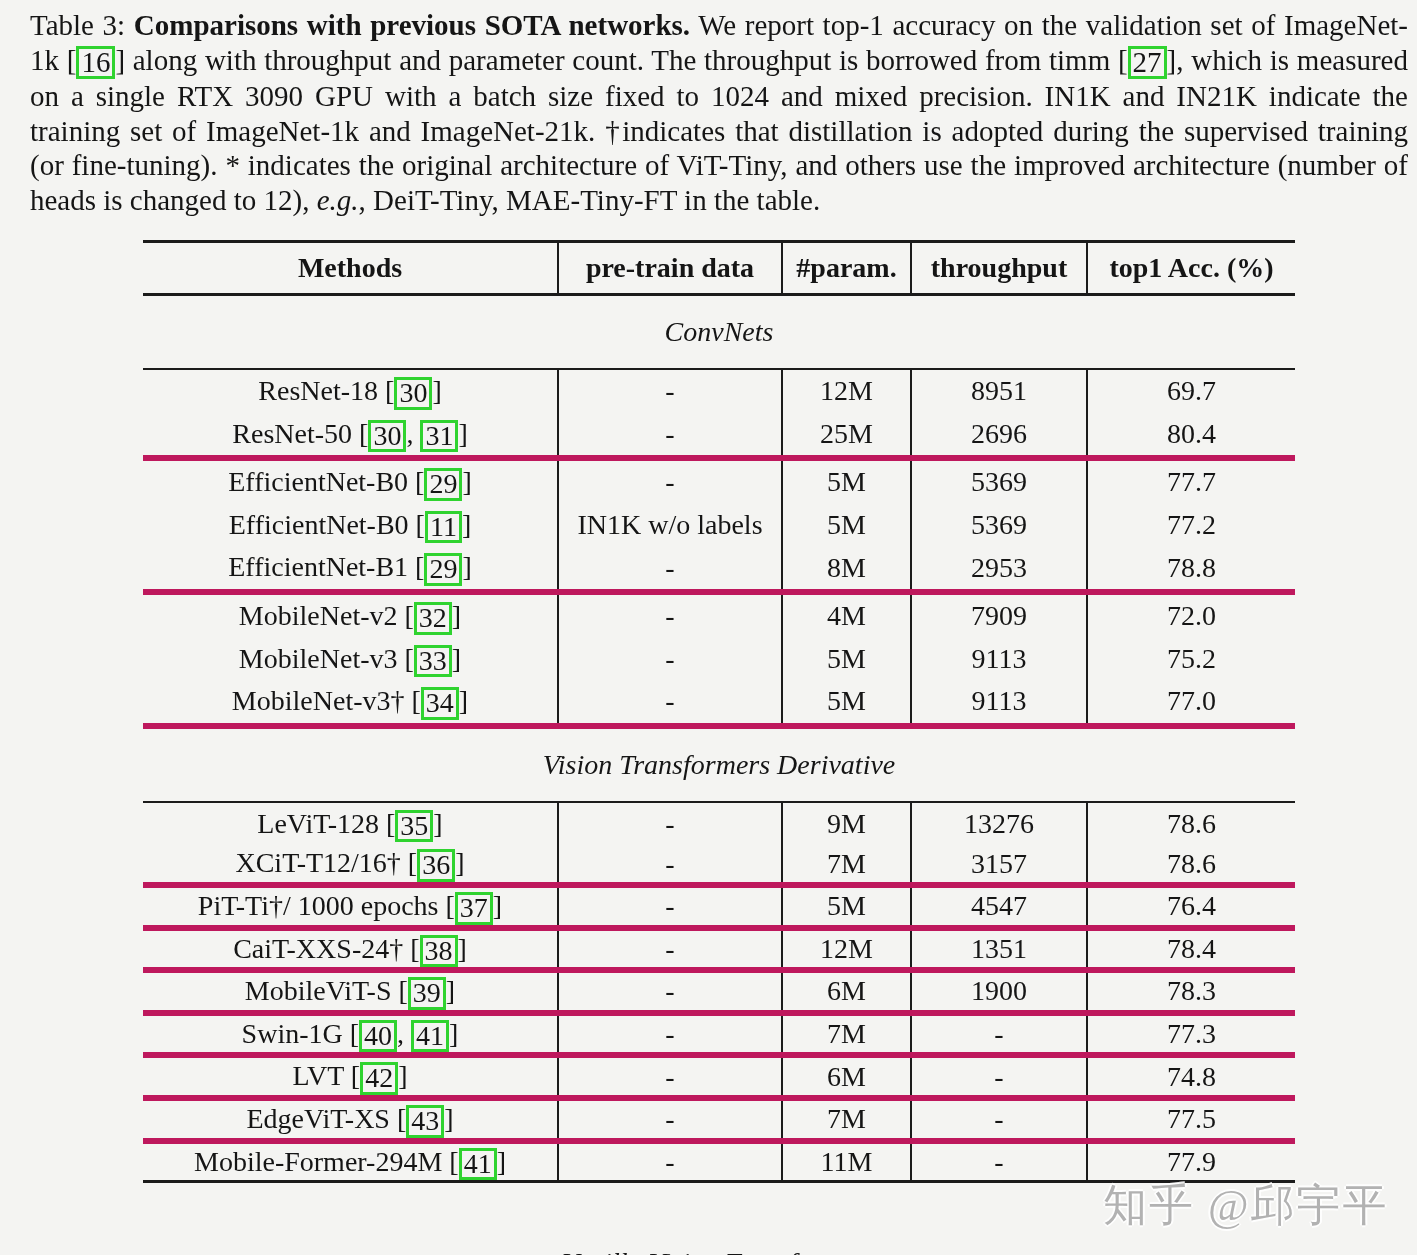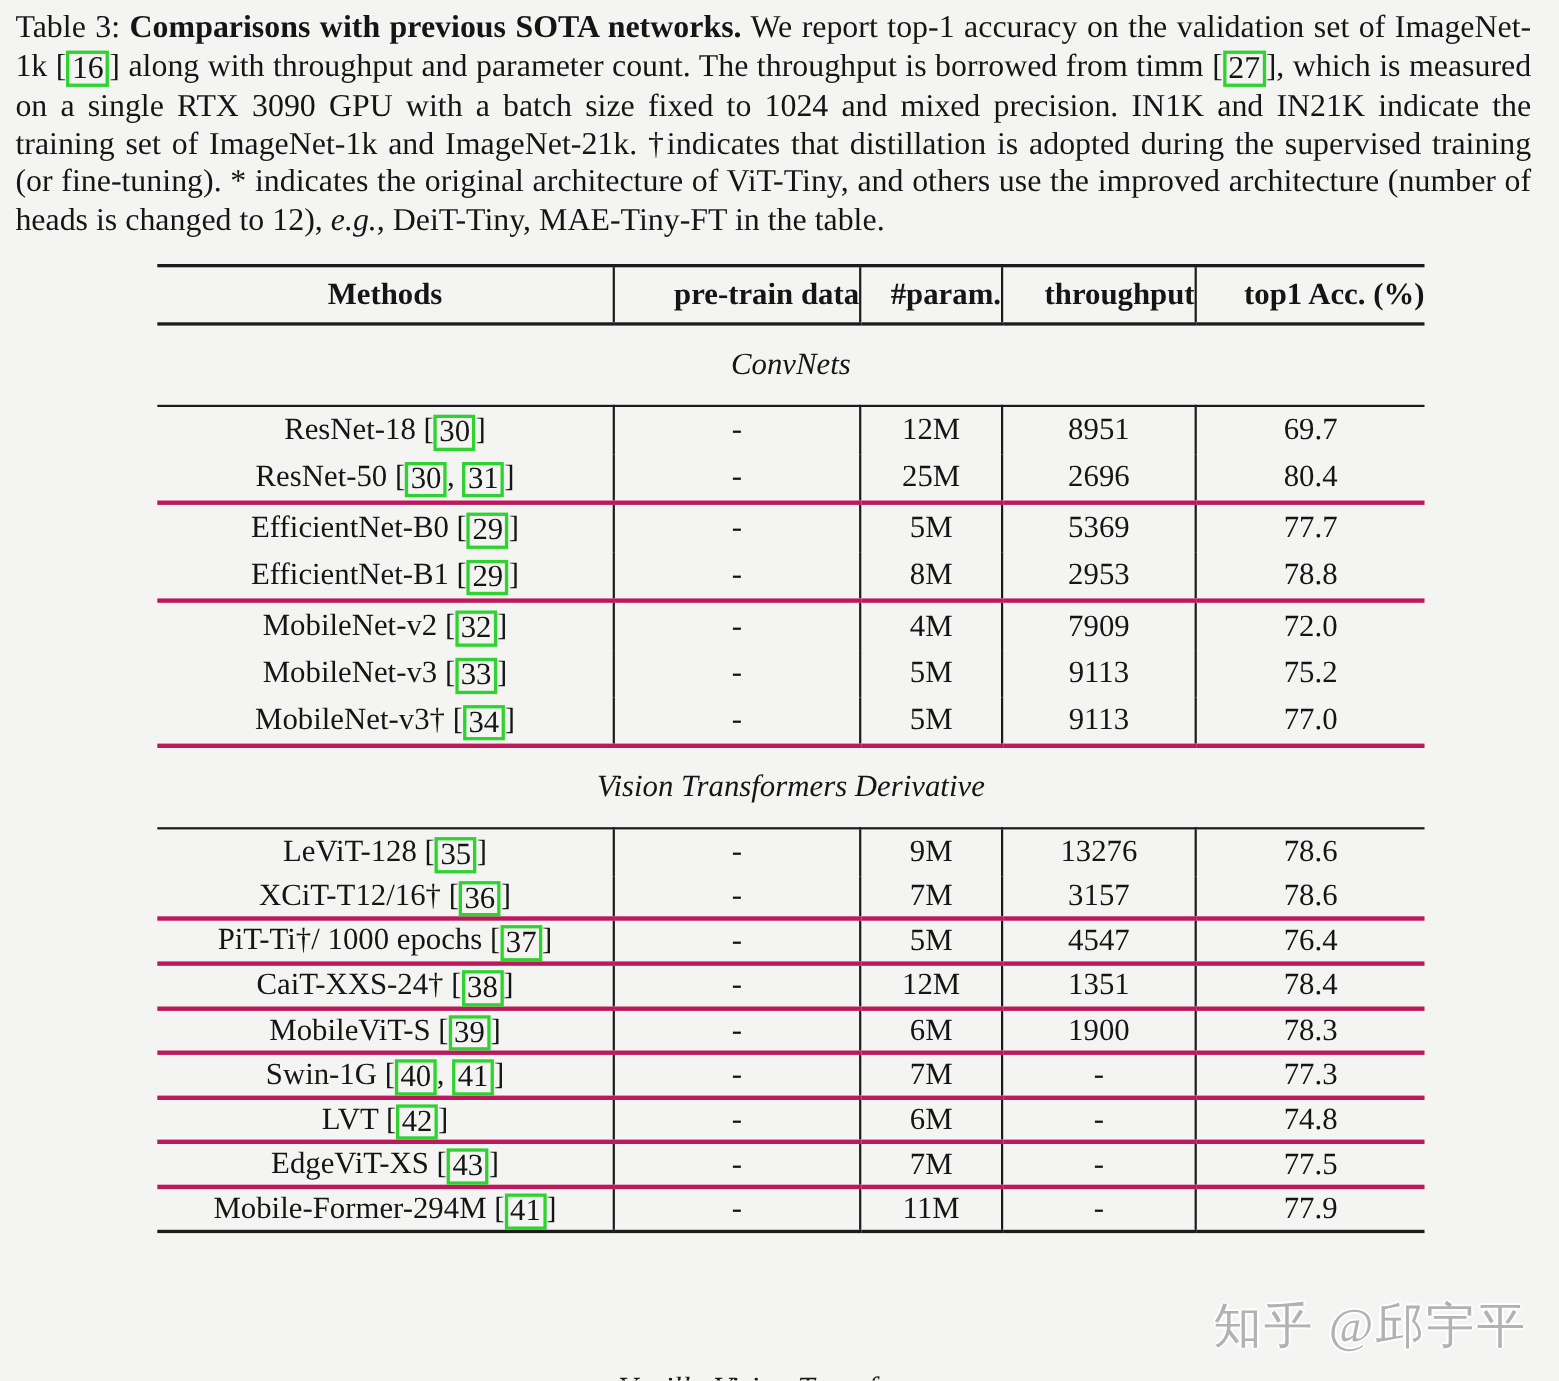--- a/index.html
+++ b/index.html
@@ -7,21 +7,21 @@
   body {
     width: 1417px; height: 1255px;
     background: #f4f4f2;
     color: #151515;
     font-family: "Liberation Serif", "DejaVu Serif", serif;
     position: relative;
     overflow: hidden;
   }
   .caption {
     position: absolute;
-    left: 14px; top: 8px;
+    left: 30px; top: 8px;
     width: 1378px;
     font-size: 29px;
     line-height: 34.5px;
     text-align: justify;
     margin: 0;
   }
   .caption .b { font-weight: bold; }
   .caption .i { font-style: italic; }
   .cite {
     display: inline-block;
@@ -45,37 +45,37 @@
   col.c4 { width: 176px; }
   col.c5 { width: 208px; }
   thead th {
     font-weight: bold;
     height: 53px;
     border-bottom: 3px solid #1b1b1b;
     text-align: center;
     padding: 0;
     font-family: Liberation Serif, serif;
   }
-  th + th { border-left: 2px solid #1b1b1b; text-align: right; }
+  th + th { border-left: 2px solid #1b1b1b; }
   tr.section td {
     font-style: italic;
     text-align: center;
     height: 59px;
     padding: 20px 0;
     border-bottom: 2px solid #1b1b1b;
   }
   tr.data-row td {
     text-align: center;
     padding: 3px 0;
     line-height: 36px;
     white-space: nowrap;
   }
   tr.data-row td + td { border-left: 2px solid #1b1b1b; }
   tbody.solo tr.data-row td { padding: 0 0; }
-  tr.g-end td { border-bottom: 4px solid #be185d; }
+  tr.g-end td { border-bottom: 6px solid #be185d; }
   tr.g-end.final td { border-bottom: 3px solid #1b1b1b; }
   .footer-partial {
     position: absolute;
     left: 143px; top: 1247px;
     width: 1152px;
     text-align: center;
     font-style: italic;
     font-size: 28px;
   }
   .watermark {
@@ -143,20 +143,27 @@
 </tbody>
       <tbody class="group">
   <tr class="data-row">
     <td class="method"><span>EfficientNet-B0 [</span><span class="cite">29</span><span>]</span></td>
     <td>-</td>
     <td>5M</td>
     <td>5369</td>
     <td>77.7</td>
   </tr>
 
+  <tr class="data-row">
+    <td class="method"><span>EfficientNet-B0 [</span><span class="cite">11</span><span>]</span></td>
+    <td>IN1K w/o labels</td>
+    <td>5M</td>
+    <td>5369</td>
+    <td>77.2</td>
+  </tr>
 
   <tr class="data-row g-end">
     <td class="method"><span>EfficientNet-B1 [</span><span class="cite">29</span><span>]</span></td>
     <td>-</td>
     <td>8M</td>
     <td>2953</td>
     <td>78.8</td>
   </tr>
 </tbody>
       <tbody class="group">

